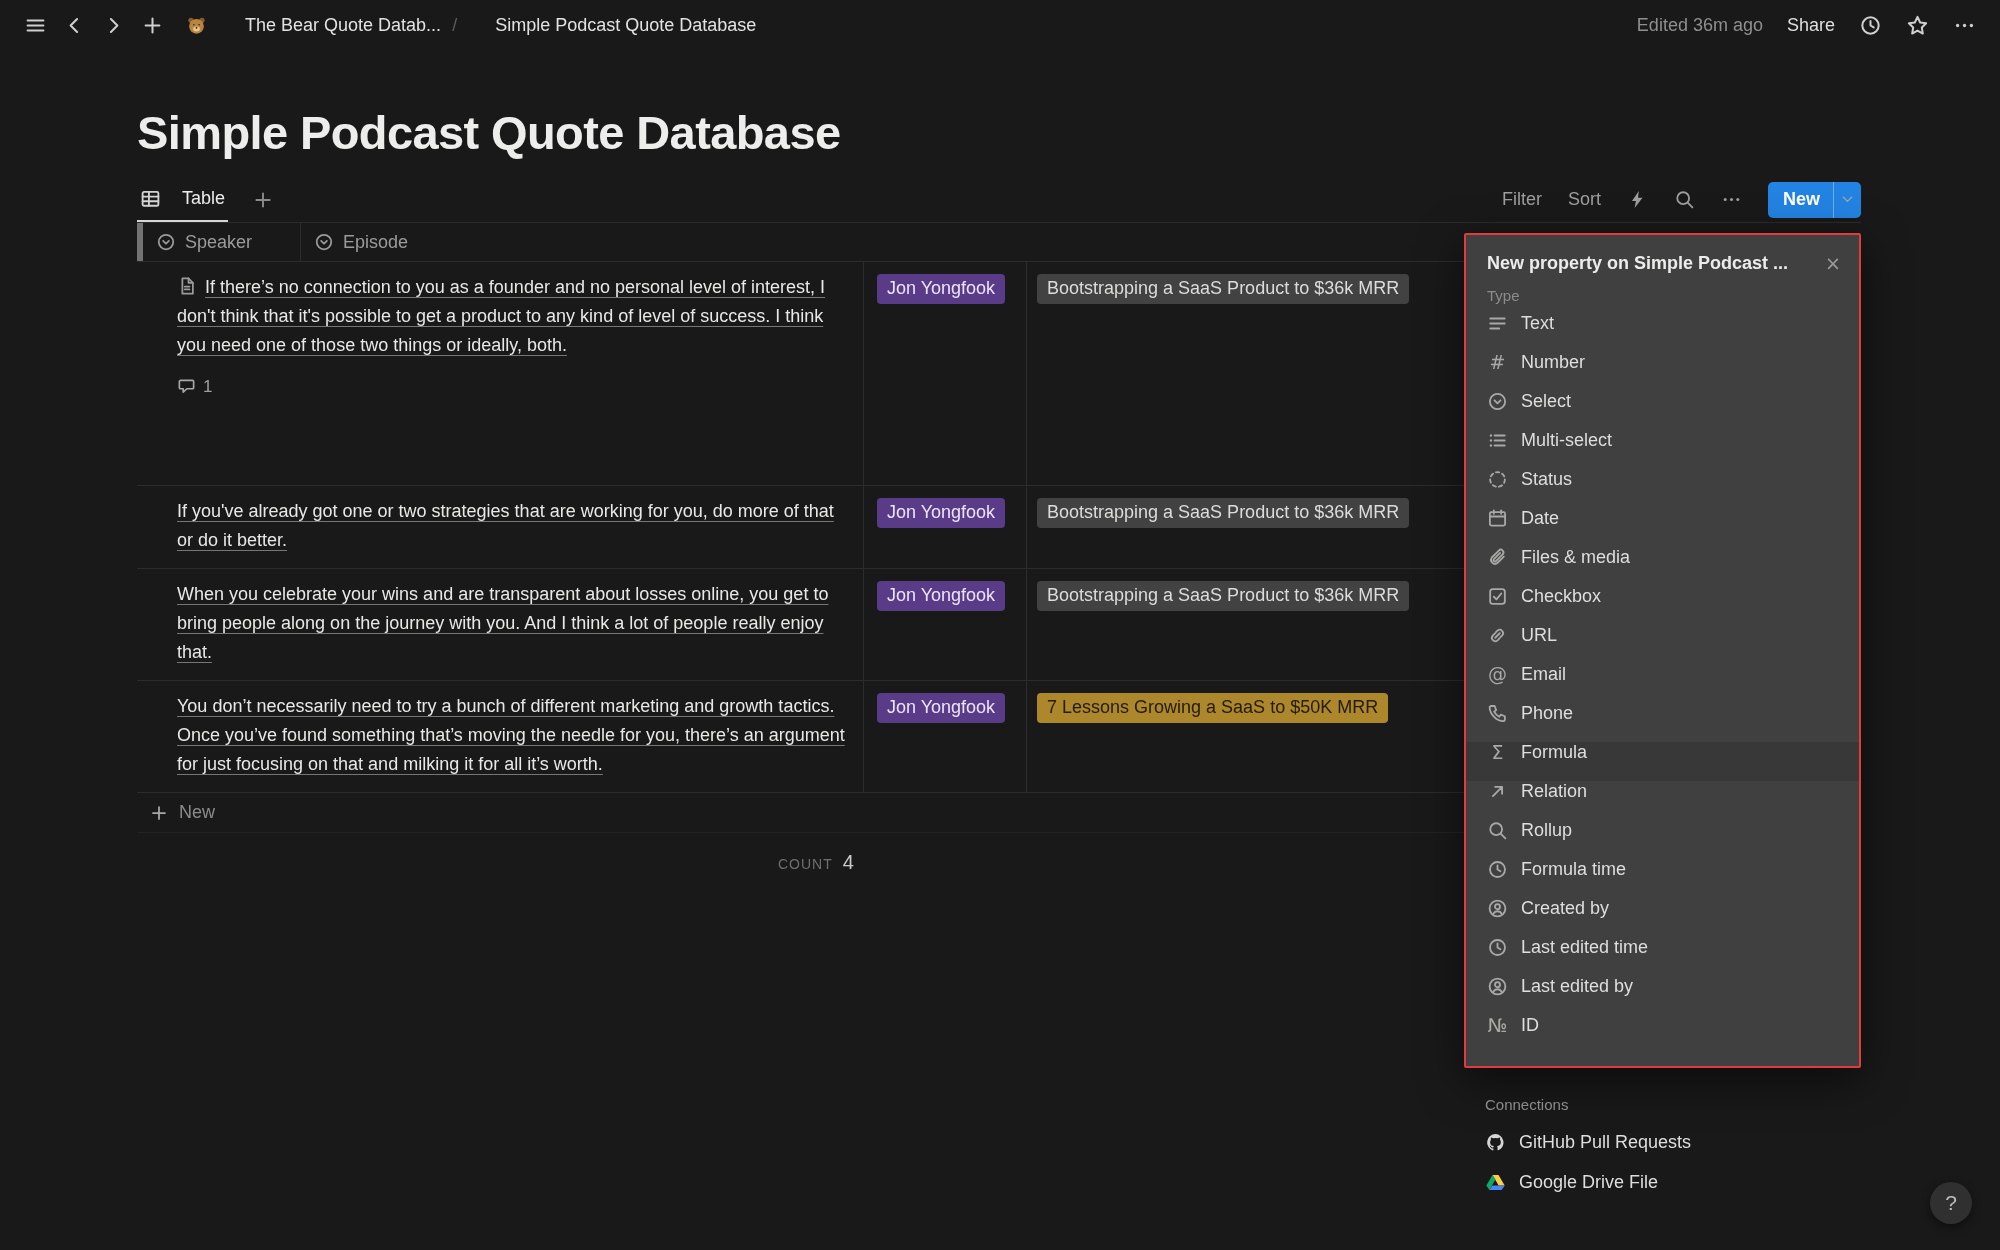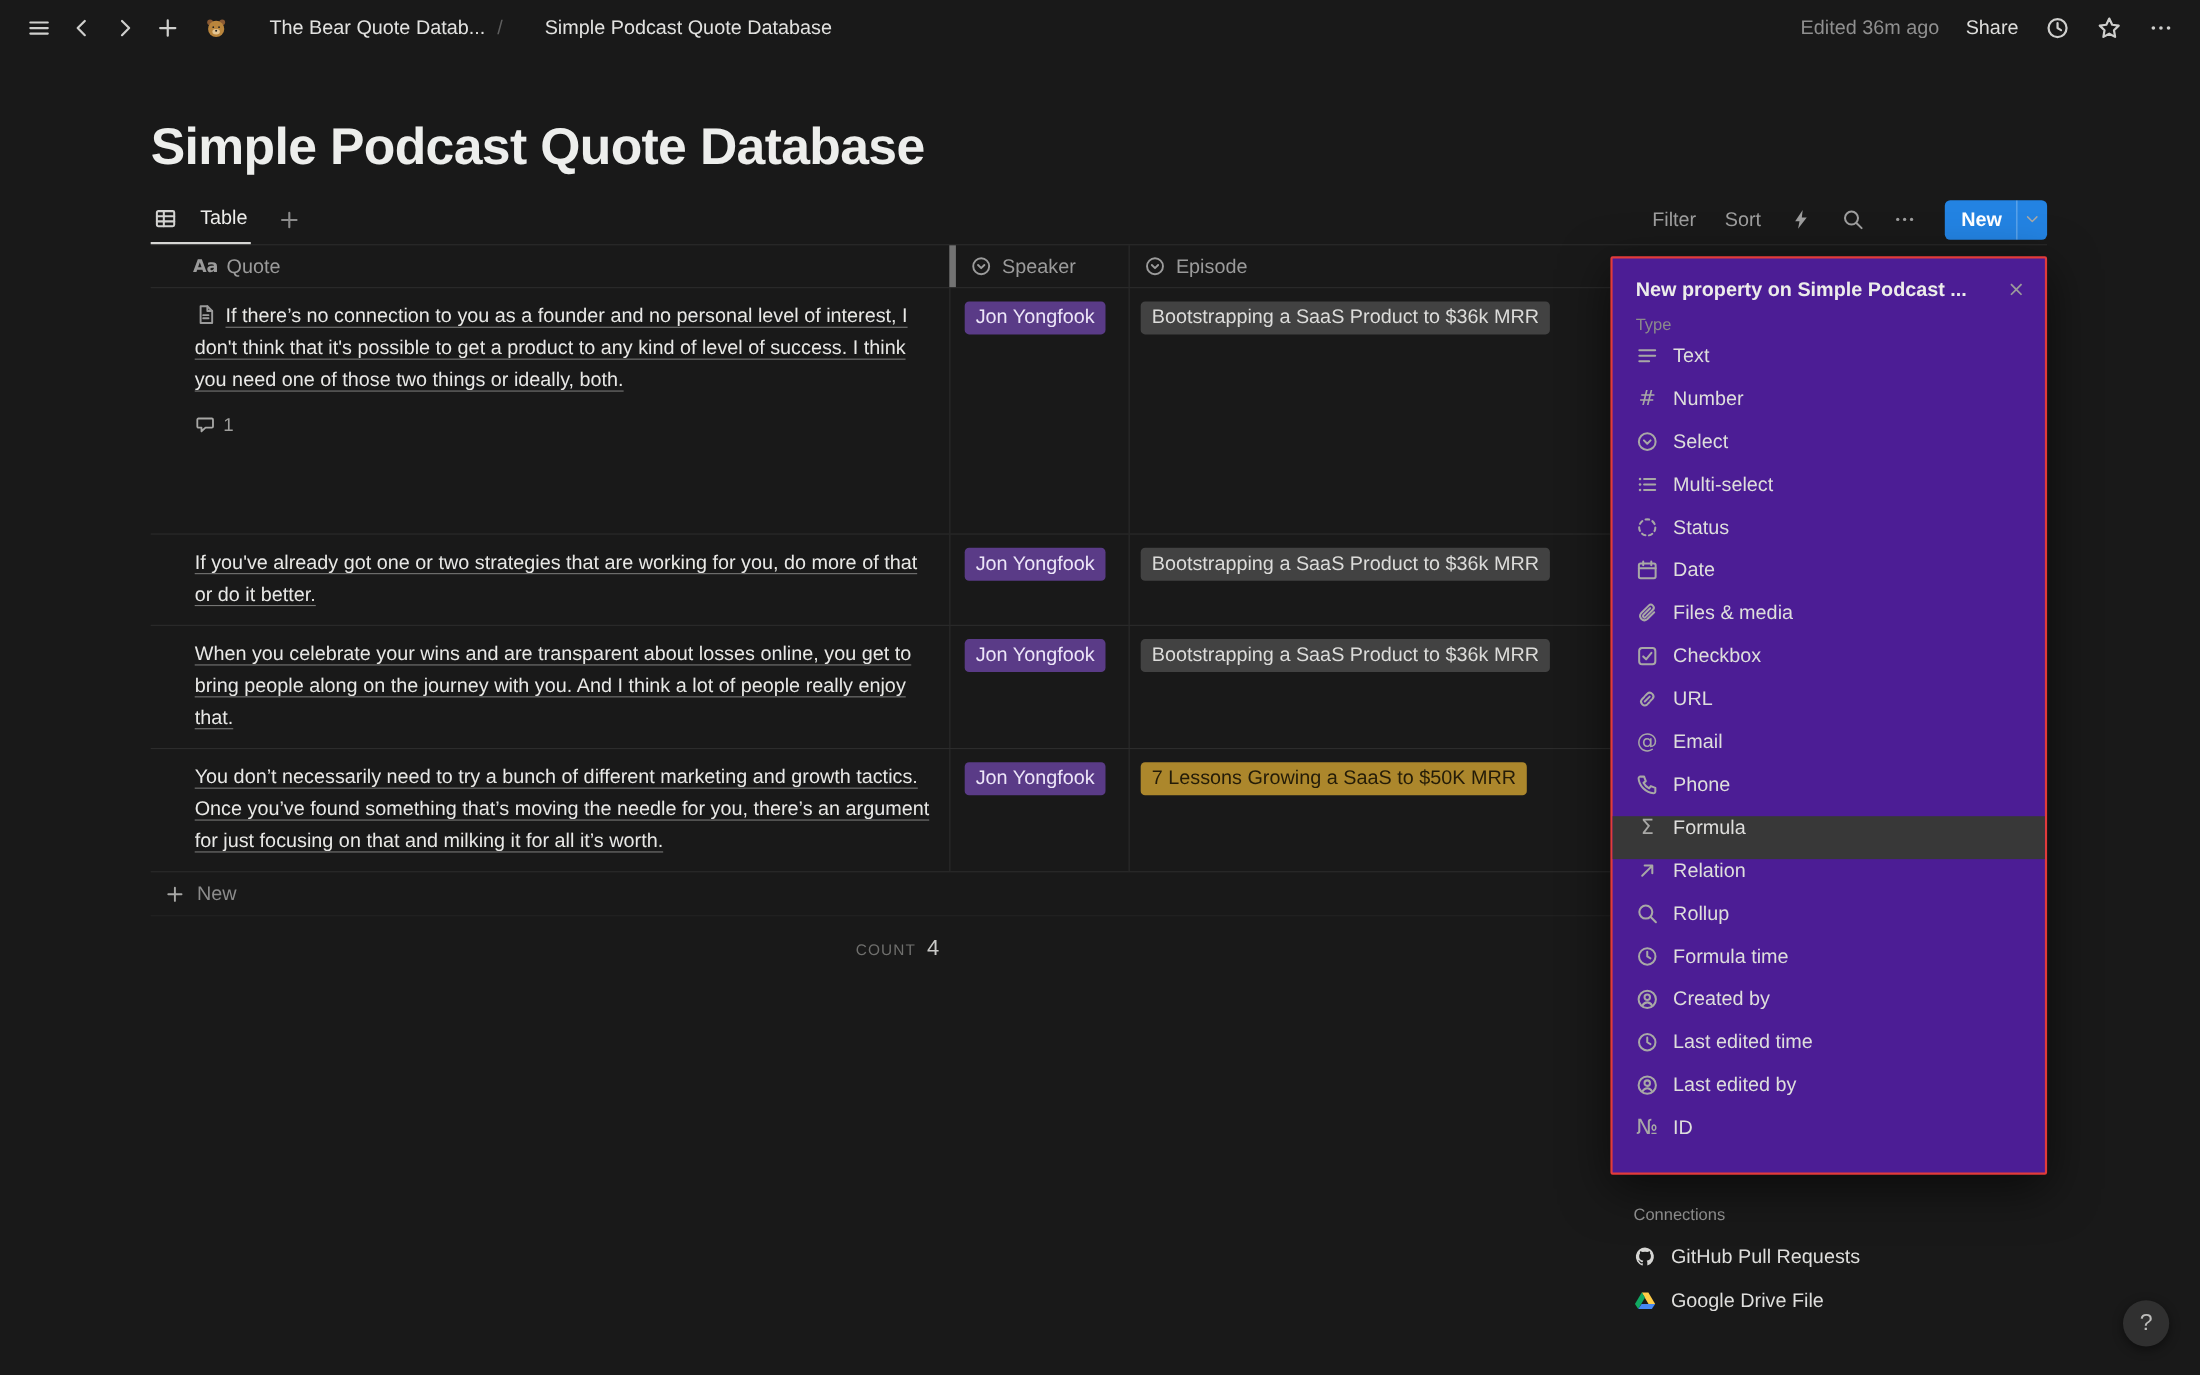--- a/index.html
+++ b/index.html
@@ -67,21 +67,21 @@
   .badge.yellow { background:var(--badge-yellow,#ac872c); color:var(--badge-yellow-text,#241c08); }
 
   .new-row { display:flex; align-items:center; gap:10px; height:40px; padding-left:12px; color:#8b8b8b; font-size:18px; border-bottom:1px solid #232323; cursor:pointer; }
   .new-row .picon { width:20px; height:20px; display:inline-flex; }
   .count-row { padding:18px 0 0 641px; display:flex; align-items:baseline; gap:10px; }
   .count-label { font-size:14px; letter-spacing:1px; color:#6f6f6d; font-weight:500; }
   .count-value { font-size:20px; color:#cacac8; }
 
   
   .panel { position:absolute; left:1464px; top:233px; width:397px; z-index:10; }
-  .panel-box { background:#4c1d95; border:2px solid var(--highlight-red,#e23b3b); border-radius:2px; box-shadow:0 12px 44px rgba(0,0,0,.55); padding-bottom:12px; }
+  .panel-box { background:#404040; border:2px solid var(--highlight-red,#e23b3b); border-radius:2px; box-shadow:0 12px 44px rgba(0,0,0,.55); padding-bottom:12px; }
   .panel-head { display:flex; align-items:center; justify-content:space-between; padding:16px 14px 10px 21px; }
   .panel-title { font-size:18px; font-weight:700; color:#ececea; }
   .panel-close { width:24px; height:24px; color:#9b9b9b; font-size:24px; line-height:22px; text-align:center; cursor:pointer; }
   .panel-section-label { font-size:15px; color:#8b8b8b; padding:0 21px; margin:2px 0 9px; }
   .pitem { display:flex; gap:13px; height:39px; padding:0 21px; font-size:18px; color:#dededc; cursor:pointer; }
   .pitem.highlight { background:#383838; }
   .picon { width:21px; height:21px; color:#a8a8a6; display:inline-flex; align-items:center; justify-content:center; flex:none; }
   .panel-connections { padding-top:26px; }
   .citem { display:flex; align-items:center; gap:13px; height:40px; padding:0 21px; font-size:18px; color:#dededc; cursor:pointer; }
   .citem .picon { color:#d6d6d4; }
@@ -203,26 +203,20 @@
                 <path d="M3.5 5.5L8 10l4.5-4.5"></path>
               </svg>
             </span>
           </span>
       </div>
     </div>
   </div>
 
   <div class="table">
     <div class="thead" id="thead">
-        <div class="th c0">
-          <span class="picon">
-            <span class="ci aa">Aa</span>
-          </span>
-          <span>Quote</span>
-        </div>
         <div class="th c1">
           <span class="picon">
             <svg viewBox="0 0 16 16" fill="none" stroke="currentColor" stroke-width="1.4" stroke-linecap="round" stroke-linejoin="round">
               <circle cx="8" cy="8" r="5.8"></circle>
               <path d="M5.7 7.1L8 9.4l2.3-2.3"></path>
             </svg>
           </span>
           <span>Speaker</span>
         </div>
         <div class="th c2">

